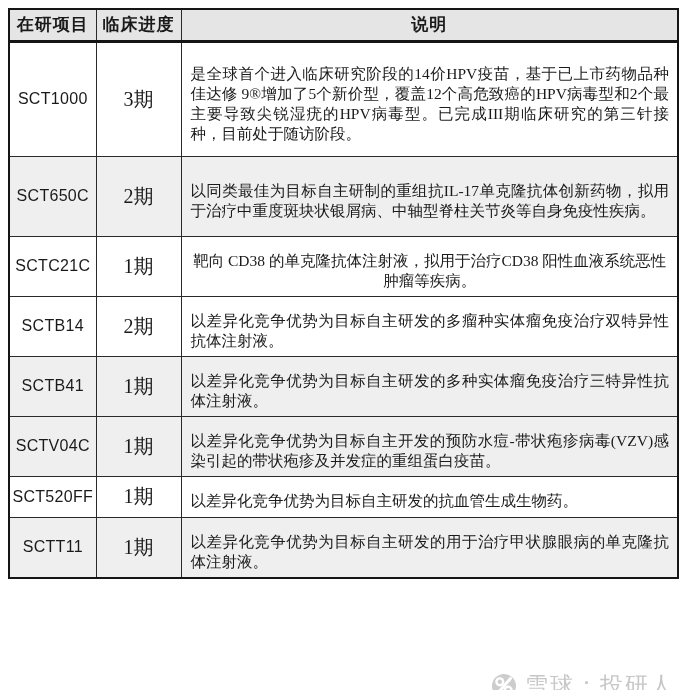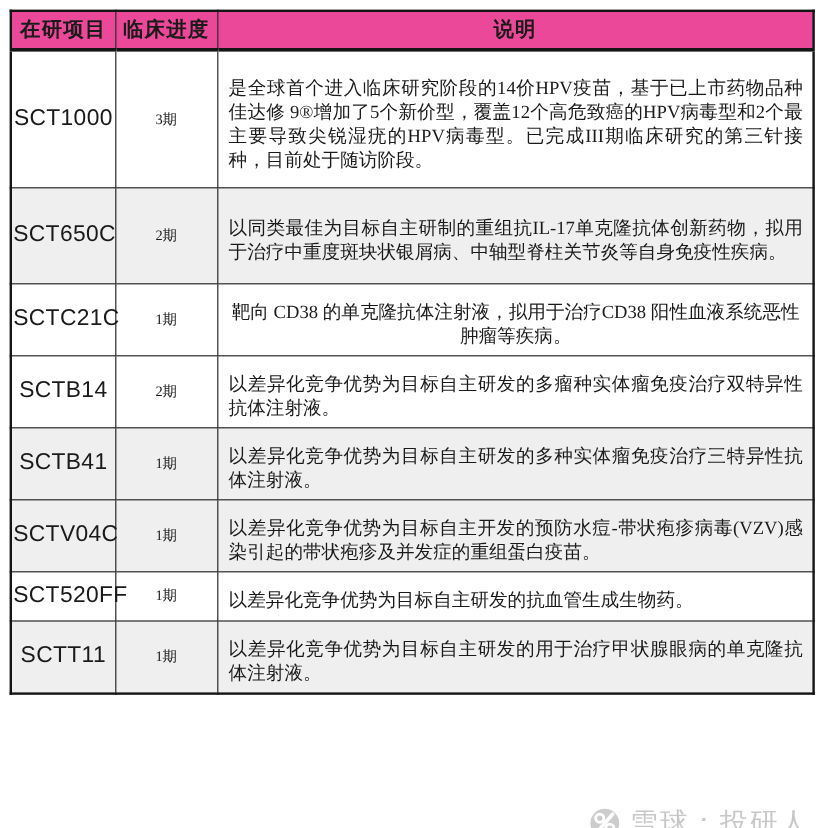--- a/index.html
+++ b/index.html
@@ -30,37 +30,37 @@
   }
   table.pipeline col.c-project { width: 87px; }
   table.pipeline col.c-phase   { width: 85px; }
   table.pipeline th,
   table.pipeline td {
     border: 1.5px solid #2a2a2a;
     vertical-align: middle;
     box-sizing: border-box;
   }
   table.pipeline thead th {
-    background: #ec4899;
+    background: #e5e5e5;
     height: 32px;
     font-size: 17px;
     font-weight: bold;
     text-align: center;
     border-bottom: 3px solid #151515;
     letter-spacing: 1px;
   }
   td.cell-project {
     text-align: center;
     font-family: "Liberation Sans", "DejaVu Sans", sans-serif;
-    font-size: 19px;
+    font-size: 16px;
     letter-spacing: 0.3px;
   }
   td.cell-phase {
     text-align: center;
-    font-size: 12px;
+    font-size: 20px;
   }
   td.cell-desc {
     font-size: 15.5px;
     line-height: 20px;
     padding: 14px 8px 5px 9px;
     text-align: justify;
   }
   tr.alt td { background: #efefef; }
   tr.plain td { background: #ffffff; }
 

